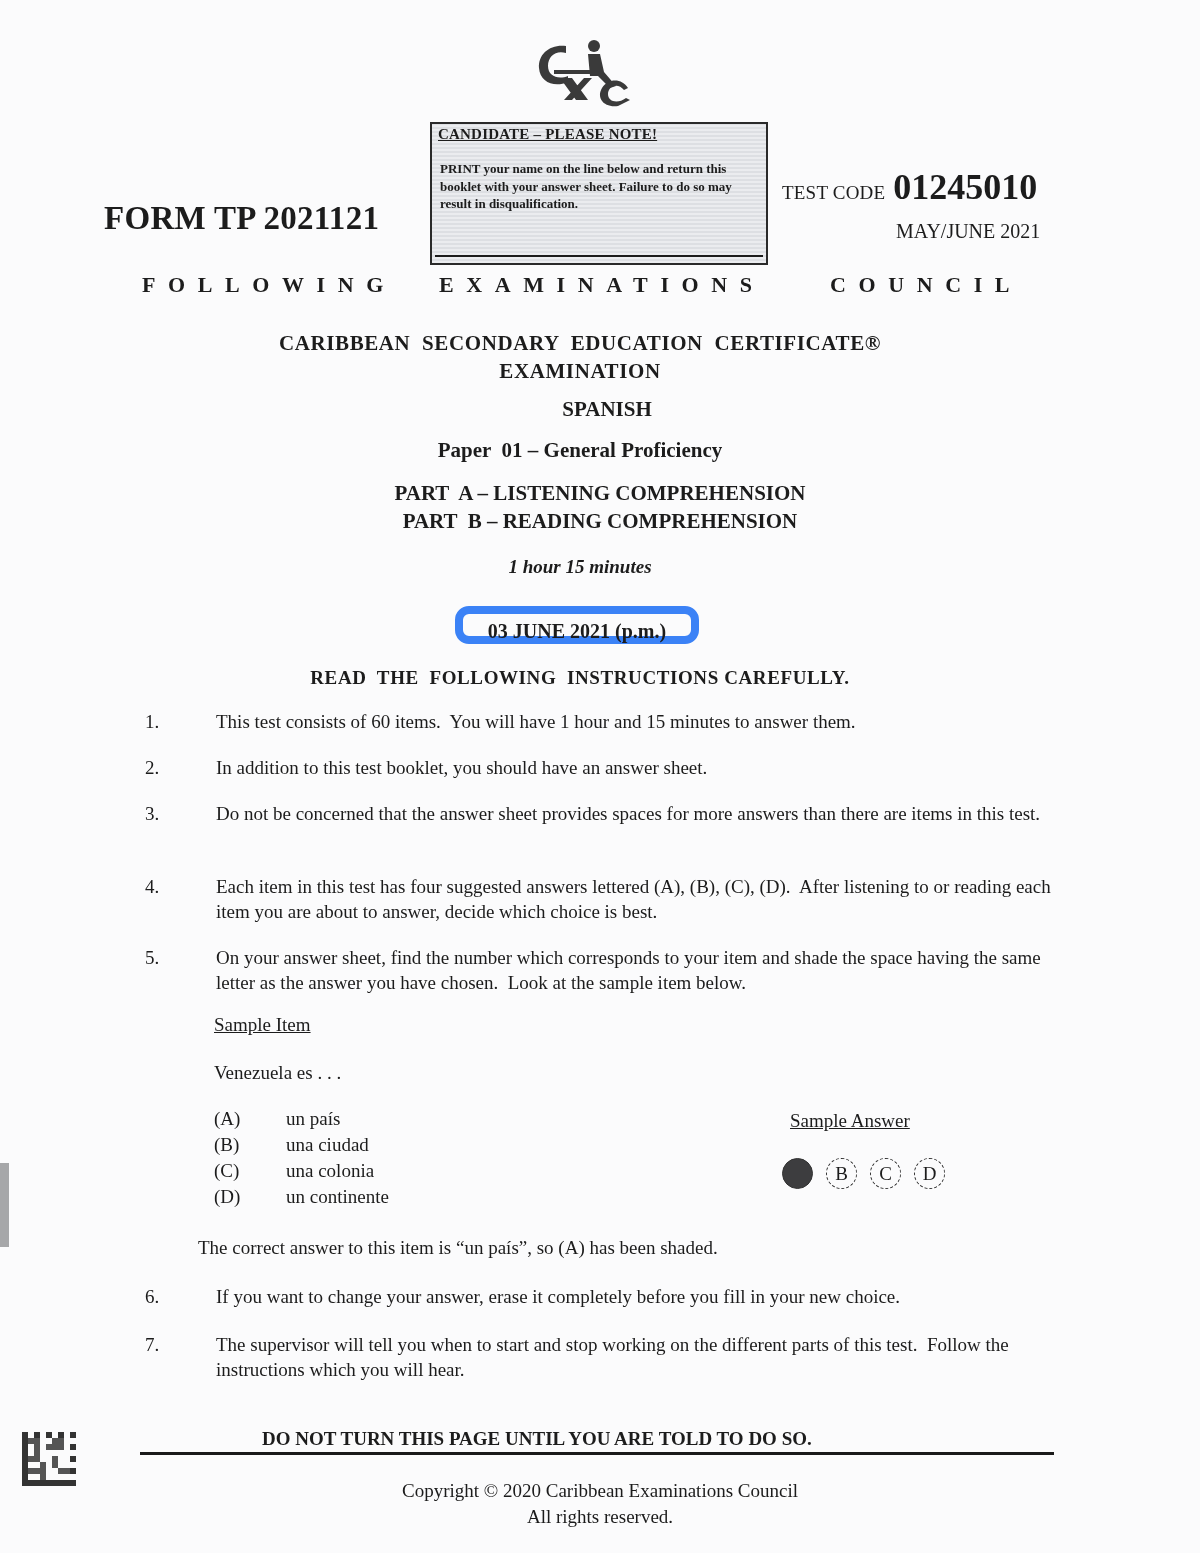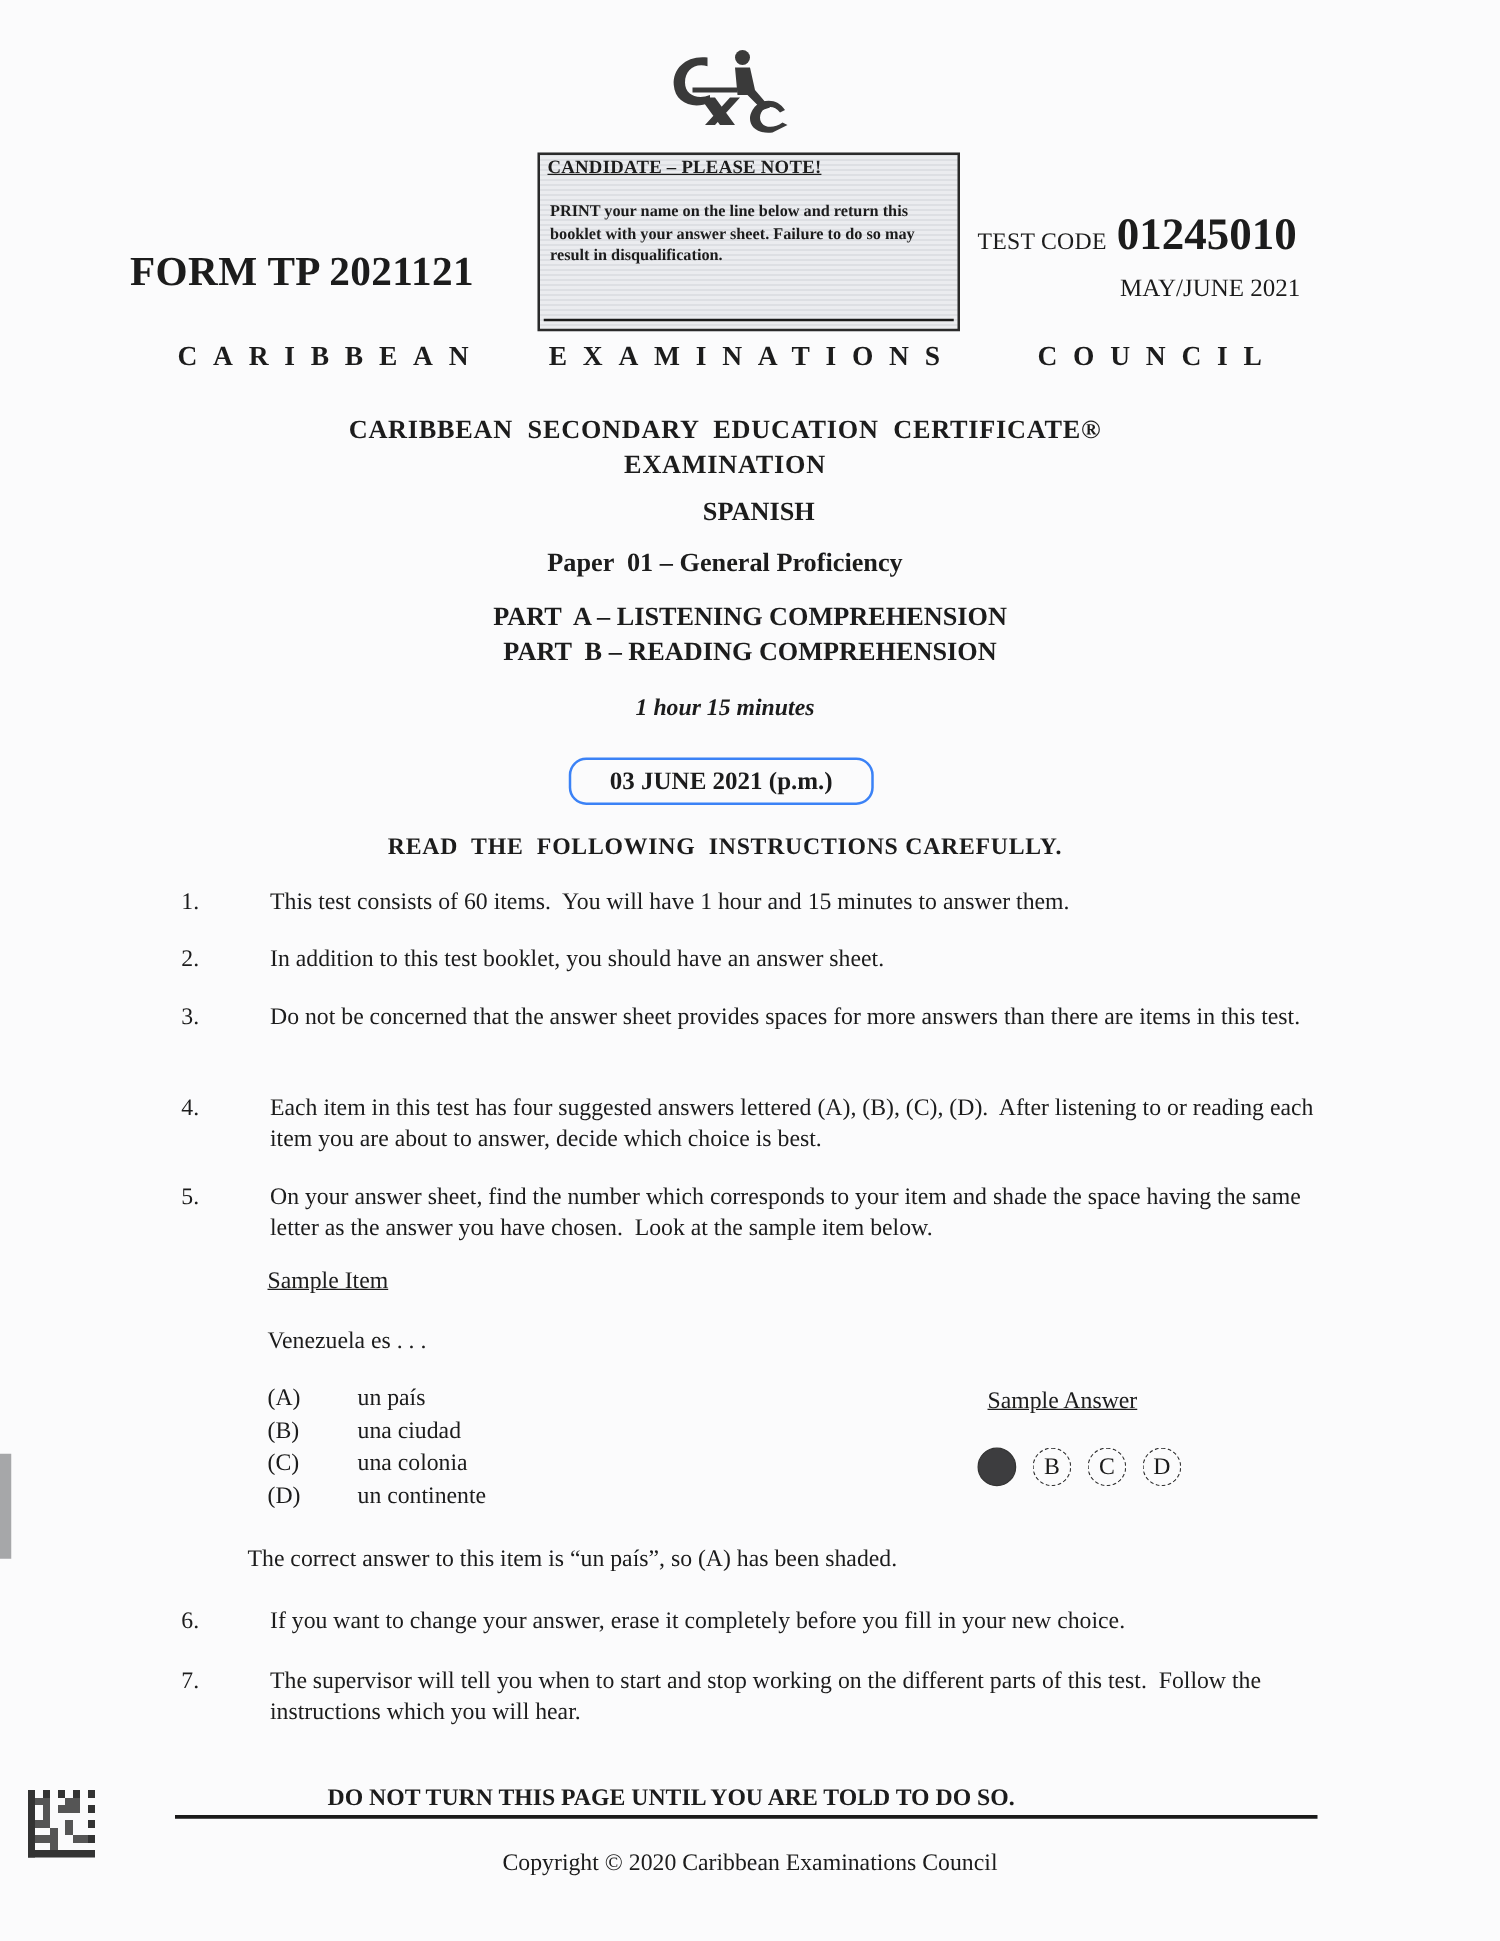--- a/index.html
+++ b/index.html
@@ -38,21 +38,21 @@
     .council-row { left: 142px; top: 272px; width: 890px; font-size: 22px; font-weight: bold; }
     .council-row span { position: absolute; top: 0; letter-spacing: 12.6px; }
     .centered { left: 0; width: 1160px; text-align: center; }
     .cert { top: 329px; font-size: 21px; font-weight: bold; letter-spacing: 0.6px; line-height: 28px; }
     .subject { top: 397px; font-size: 21px; font-weight: bold; margin-left: 27px; }
     .paper { top: 438px; font-size: 21px; font-weight: bold; }
     .parts { top: 479px; font-size: 21px; font-weight: bold; line-height: 28px; margin-left: 20px; }
     .duration { top: 556px; font-size: 19px; font-weight: bold; font-style: italic; }
     .date-box {
       left: 455px; top: 606px; width: 244px; height: 38px; box-sizing: border-box;
-      border: 2px solid #3b82f6; border-radius: 14px;
+      border: 8px solid #3b82f6; border-radius: 14px;
       text-align: center; font-size: 20px; font-weight: bold; line-height: 34px;
     }
     .read-heading { top: 667px; font-size: 19px; font-weight: bold; letter-spacing: 0.6px; }
     .instr { left: 145px; width: 920px; font-size: 19px; line-height: 25px; }
     .instr .n { position: absolute; left: 0; top: 0; }
     .instr .t { position: absolute; left: 71px; width: 850px; }
     .plain { font-size: 19px; }
     .u { text-decoration: underline; }
     .opt { left: 214px; font-size: 19px; line-height: 26px; }
     .opt .l { position: absolute; left: 0; }
@@ -92,21 +92,21 @@
 
 <div class="abs form-code">FORM TP 2021121</div>
 
 <div class="abs test-code">
   <span class="lbl">TEST CODE</span>
   <span class="num">01245010</span>
 </div>
 <div class="abs session">MAY/JUNE 2021</div>
 
 <div class="abs council-row">
-  <span style="left:0">CARIBBEAN</span>
+  <span style="left:0">FOLLOWING</span>
   <span style="left:297px">EXAMINATIONS</span>
   <span style="left:688px">COUNCIL</span>
 </div>
 
 <div class="abs centered cert">
   <div style="white-space:pre">CARIBBEAN  SECONDARY  EDUCATION  CERTIFICATE®</div>
   <div>EXAMINATION</div>
 </div>
 <div class="abs centered subject">SPANISH</div>
 <div class="abs centered paper" style="white-space:pre">Paper  01 – General Proficiency</div>
@@ -176,20 +176,21 @@
 </div>
 <div class="abs instr" style="top:1332px">
   <span class="n">7.</span>
   <span class="t" style="white-space:pre-wrap">The supervisor will tell you when to start and stop working on the different parts of this test.  Follow the instructions which you will hear.</span>
 </div>
 
 <div class="abs warn">DO NOT TURN THIS PAGE UNTIL YOU ARE TOLD TO DO SO.</div>
 <div class="abs rule"></div>
 <div class="abs centered copyright" style="left:20px">
   <div>Copyright © 2020 Caribbean Examinations Council</div>
+  <div>All rights reserved.</div>
 </div>
 
 <div class="abs edge-bar"></div>
 <div class="abs dmx">
   <svg width="54" height="54" viewBox="0 0 9 9" shape-rendering="crispEdges">
     <rect x="0" y="0" width="1" height="9" fill="#333"></rect>
     <rect x="0" y="8" width="9" height="1" fill="#333"></rect>
     <rect x="2" y="0" width="1" height="1" fill="#333"></rect>
       <rect x="4" y="0" width="1" height="1" fill="#333"></rect>
       <rect x="6" y="0" width="1" height="1" fill="#333"></rect>

